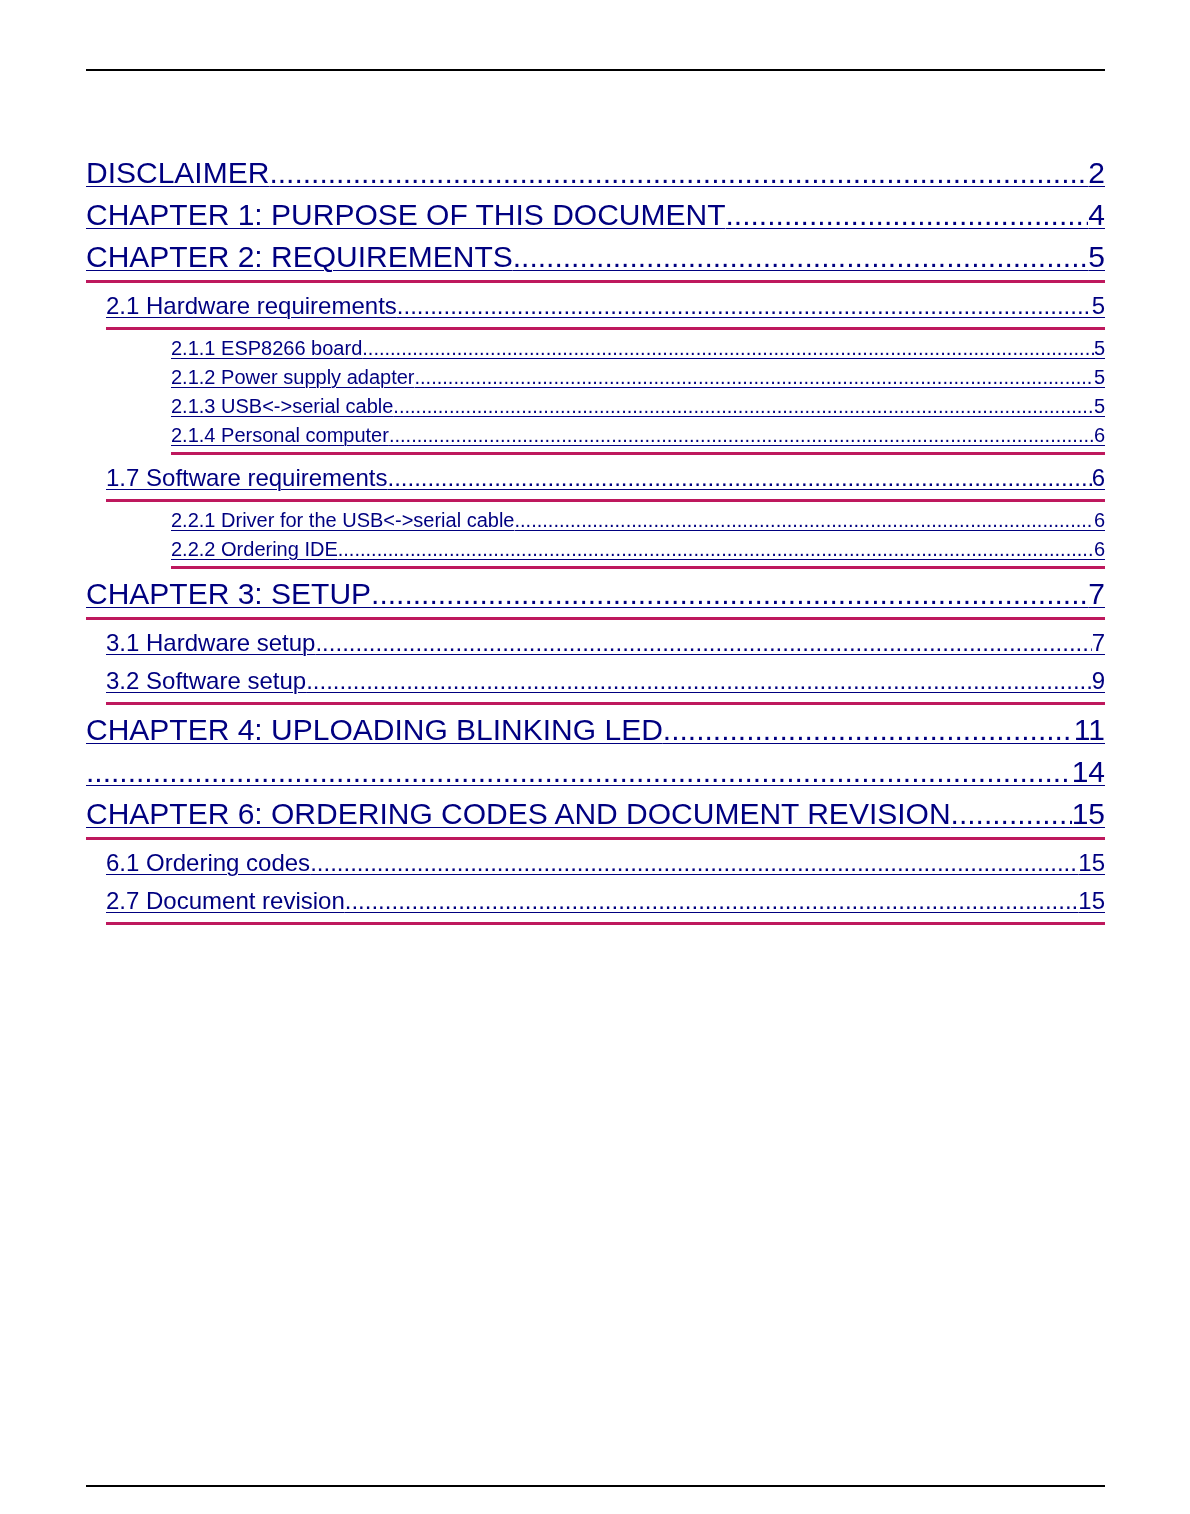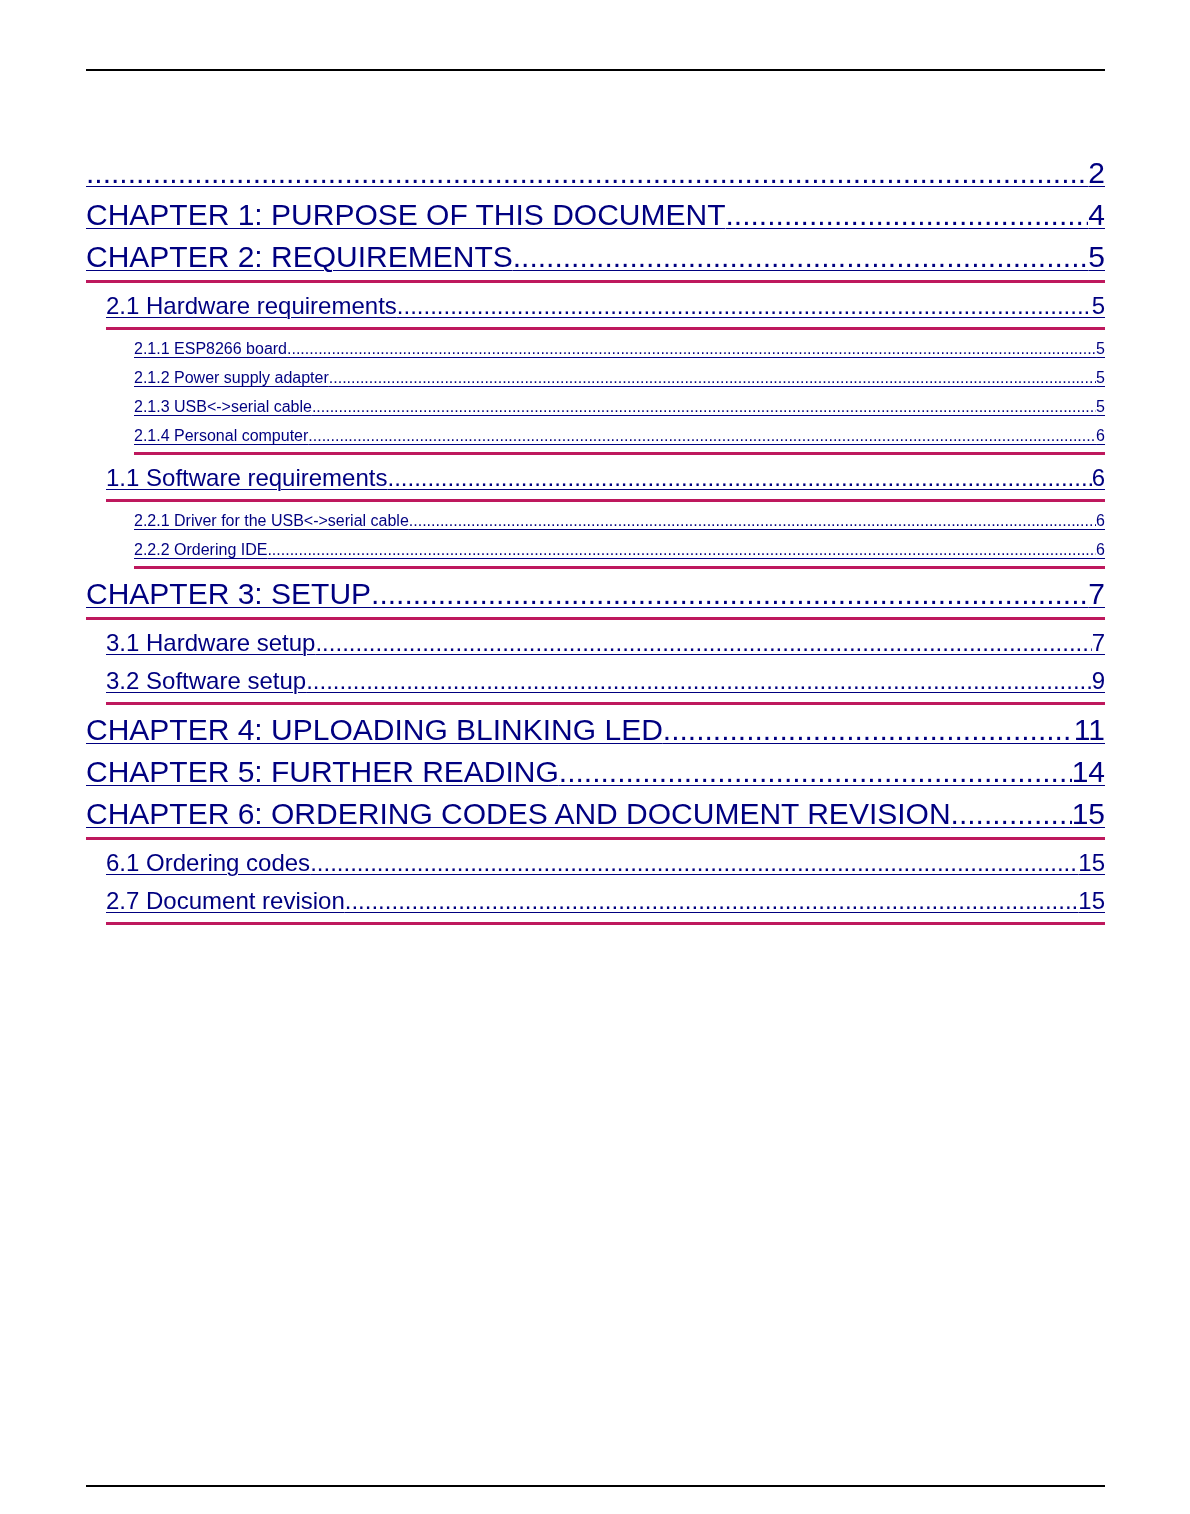--- a/index.html
+++ b/index.html
@@ -11,30 +11,31 @@
   .toc { position: absolute; left: 86px; top: 152px; width: 1019px; }
   .entry { display: flex; align-items: baseline; color: #000080; text-decoration: underline;
            text-decoration-thickness: 1px; text-underline-offset: 3px; white-space: nowrap;
            overflow: hidden; cursor: pointer; }
   .entry .label { flex: 0 0 auto; }
   .entry .dots { flex: 1 1 auto; overflow: hidden; white-space: nowrap; }
   .entry .dots::after { content: "........................................................................................................................................................................................................................................................................................................................................................"; }
   .entry .page { flex: 0 0 auto; }
   .l1 { font-size: 30px; height: 42px; line-height: 42px; }
   .l2 { font-size: 24px; height: 38px; line-height: 38px; margin-left: 20px; }
-  .l3 { font-size: 16px; height: 29px; line-height: 29px; margin-left: 48px; text-align: right; }
+  .l3 { font-size: 20px; height: 29px; line-height: 29px; margin-left: 85px; text-align: right; }
   .group-end { border-bottom: 3px solid #be185d; padding-bottom: 2px; margin-bottom: 4px; }
 </style>
 </head>
 <body>
 
 <div class="rule top"></div>
 
 <div class="toc">
   <div class="entry l1">
+      <span class="label">DISCLAIMER</span>
       <span class="dots"></span>
       <span class="page">2</span>
     </div>
   <div class="entry l1">
       <span class="label">CHAPTER 1: PURPOSE OF THIS DOCUMENT</span>
       <span class="dots"></span>
       <span class="page">4</span>
     </div>
   <div class="entry l1 group-end">
       <span class="label">CHAPTER 2: REQUIREMENTS</span>
@@ -60,21 +61,21 @@
       <span class="label">2.1.3 USB&lt;-&gt;serial cable</span>
       <span class="dots"></span>
       <span class="page">5</span>
     </div>
   <div class="entry l3 group-end">
       <span class="label">2.1.4 Personal computer</span>
       <span class="dots"></span>
       <span class="page">6</span>
     </div>
   <div class="entry l2 group-end">
-      <span class="label">1.1 Software requirements</span>
+      <span class="label">1.7 Software requirements</span>
       <span class="dots"></span>
       <span class="page">6</span>
     </div>
   <div class="entry l3">
       <span class="label">2.2.1 Driver for the USB&lt;-&gt;serial cable</span>
       <span class="dots"></span>
       <span class="page">6</span>
     </div>
   <div class="entry l3 group-end">
       <span class="label">2.2.2 Ordering IDE</span>
@@ -95,21 +96,20 @@
       <span class="label">3.2 Software setup</span>
       <span class="dots"></span>
       <span class="page">9</span>
     </div>
   <div class="entry l1">
       <span class="label">CHAPTER 4: UPLOADING BLINKING LED</span>
       <span class="dots"></span>
       <span class="page">11</span>
     </div>
   <div class="entry l1">
-      <span class="label">CHAPTER 5: FURTHER READING</span>
       <span class="dots"></span>
       <span class="page">14</span>
     </div>
   <div class="entry l1 group-end">
       <span class="label">CHAPTER 6: ORDERING CODES AND DOCUMENT REVISION</span>
       <span class="dots"></span>
       <span class="page">15</span>
     </div>
   <div class="entry l2">
       <span class="label">6.1 Ordering codes</span>

